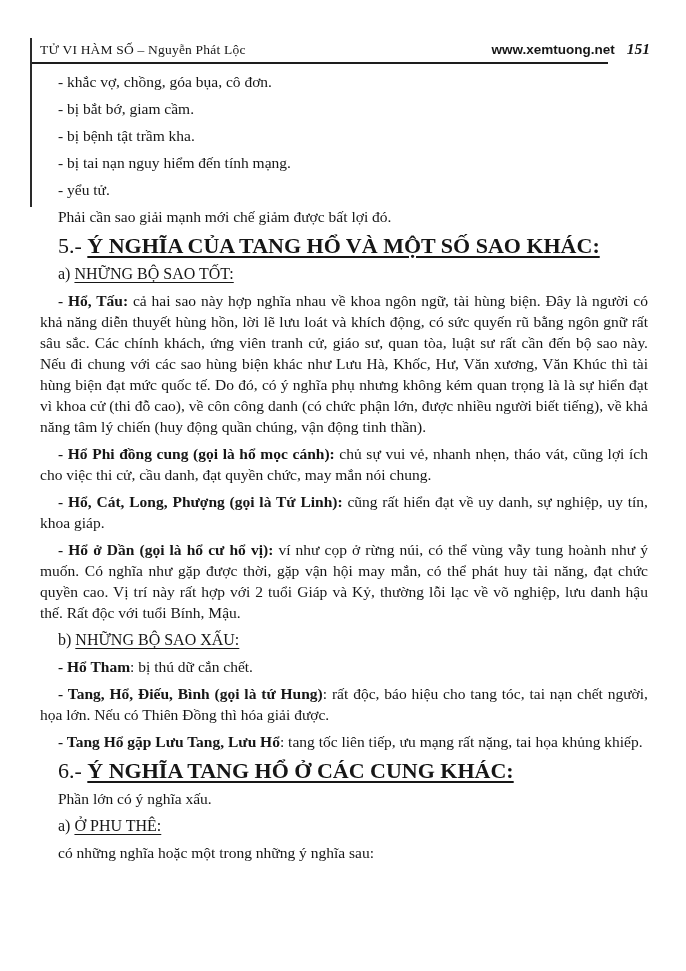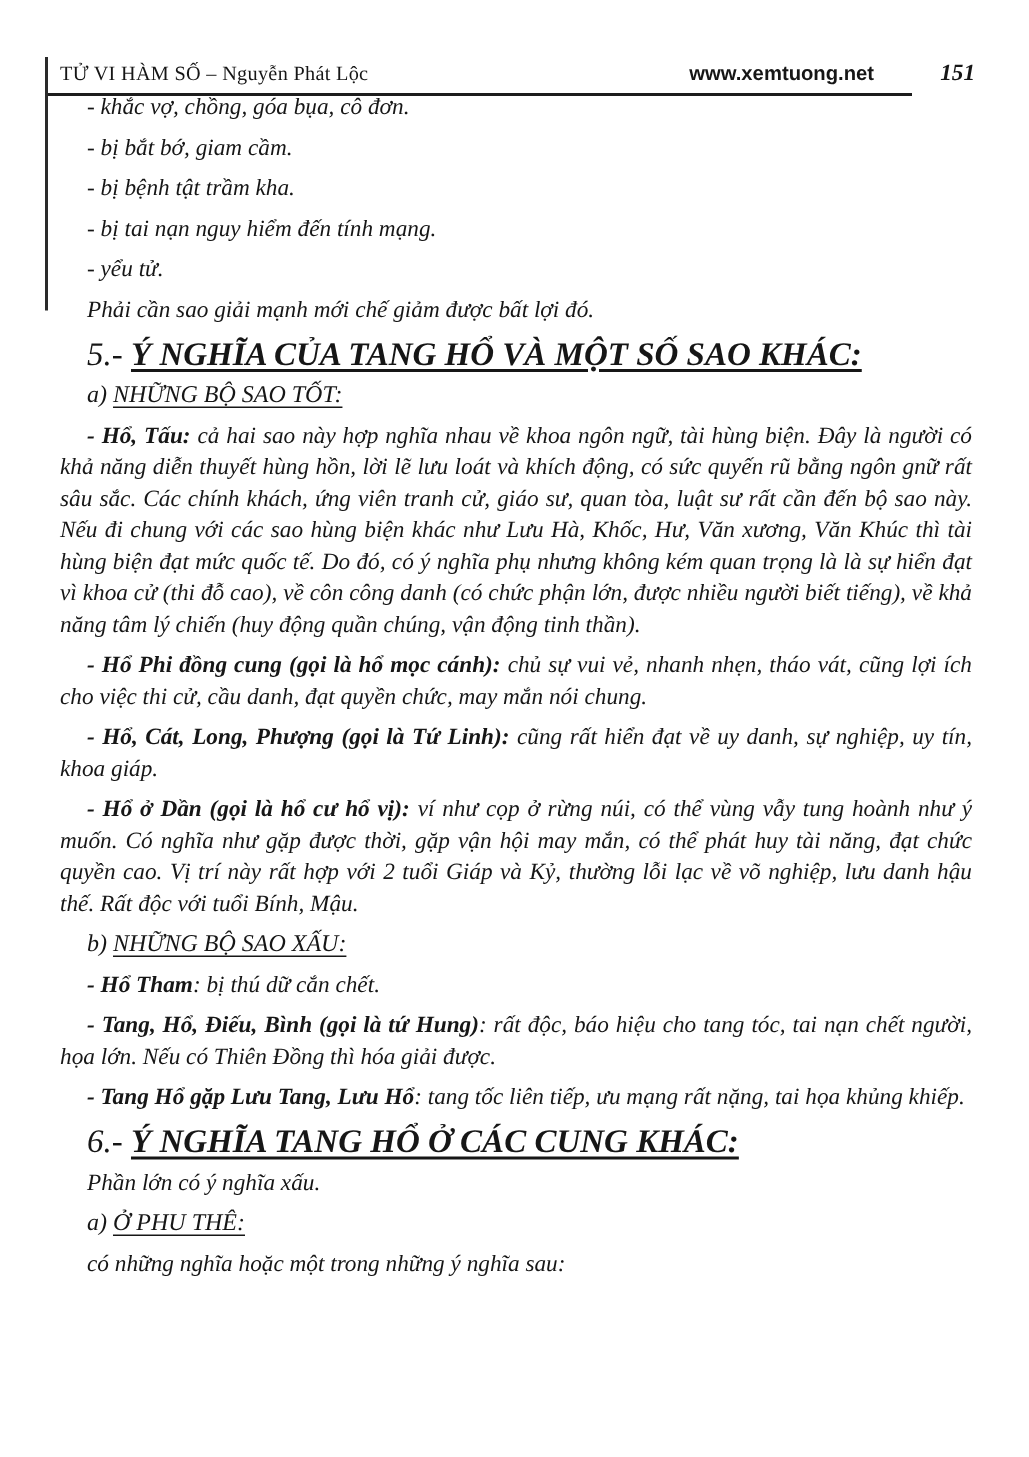--- a/index.html
+++ b/index.html
@@ -6,27 +6,27 @@
   html, body { background:#ffffff; }
   body {
     width:686px; height:971px; position:relative; overflow:hidden;
     font-family:"Liberation Serif", serif; color:#161616;
   }
   .header {
     position:absolute; left:40px; right:36px; top:40px;
     display:flex; justify-content:space-between; align-items:baseline;
   }
   .book-title { font-size:13.5px; letter-spacing:0.2px; }
-  .header-right { display:flex; align-items:baseline; gap:44px; }
+  .header-right { display:flex; align-items:baseline; gap:12px; }
   .website { font-family:"Liberation Sans", sans-serif; font-weight:bold; font-size:13.5px; }
   .page-number { font-weight:bold; font-style:italic; font-size:15.5px; }
   .header-rule { position:absolute; left:31px; top:62px; width:577px; height:2px; background:#1d1d1d; }
   .left-line { position:absolute; left:30px; top:38px; width:1.5px; height:169px; background:#2a2a2a; }
 
-  .content { position:absolute; left:40px; right:38px; top:52px; display:flow-root; padding-top:3px;font-style:italic; }
+  .content { position:absolute; left:40px; right:38px; top:62px; display:flow-root; padding-top:3px; }
   .content p { font-size:15.5px; line-height:21px; margin:5px 0; }
   p.li { text-indent:18px; margin:6px 0; }
   p.para { text-indent:18px; text-align:justify; margin:6px 0; }
   .lead { font-weight:bold; }
   h2 {
     font-size:22px; font-weight:normal; line-height:22px;
     margin:8px 0 6px; text-indent:18px;
   }
   h2 .htitle { font-weight:bold; text-decoration:underline; text-underline-offset:3px; text-decoration-thickness:1.5px; }
   h3 { font-size:16px; font-weight:normal; line-height:21px; margin:6px 0; text-indent:18px; }

